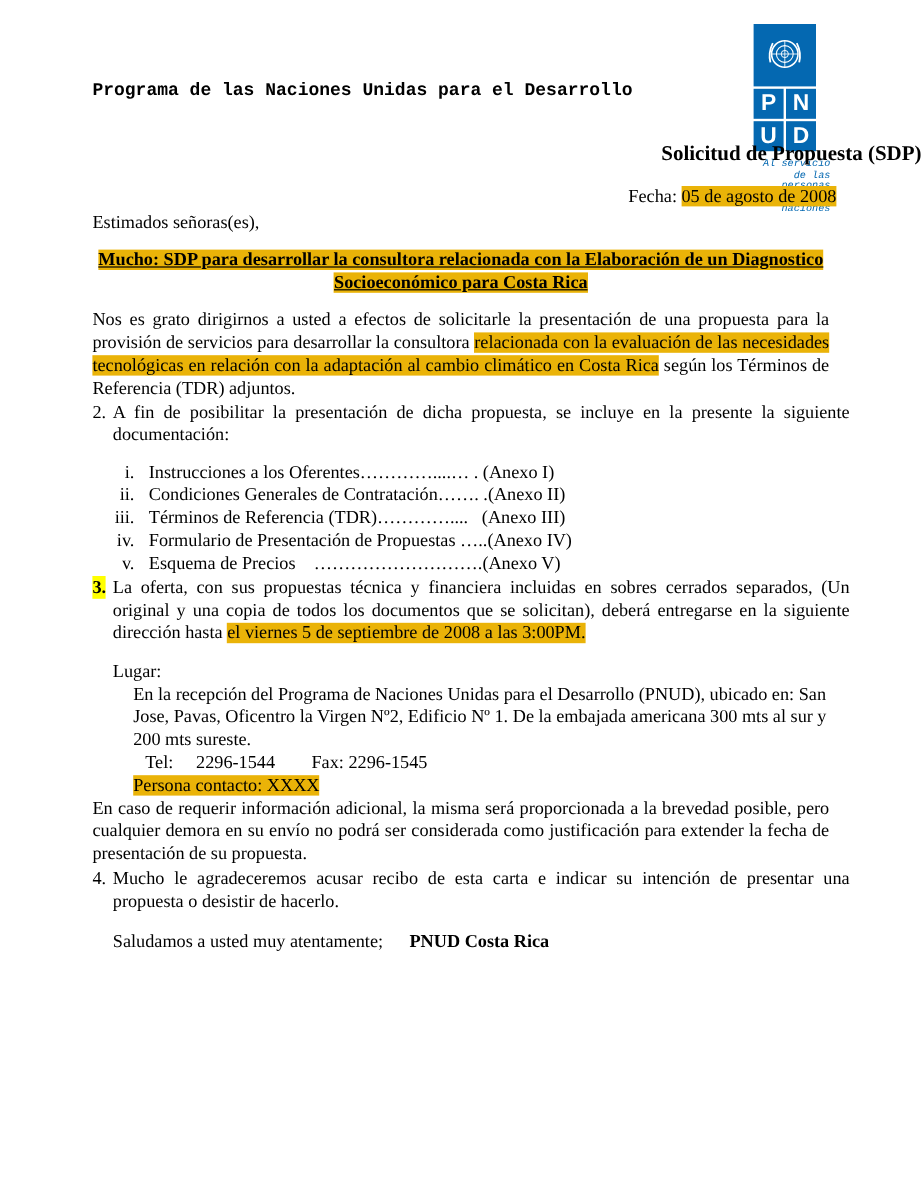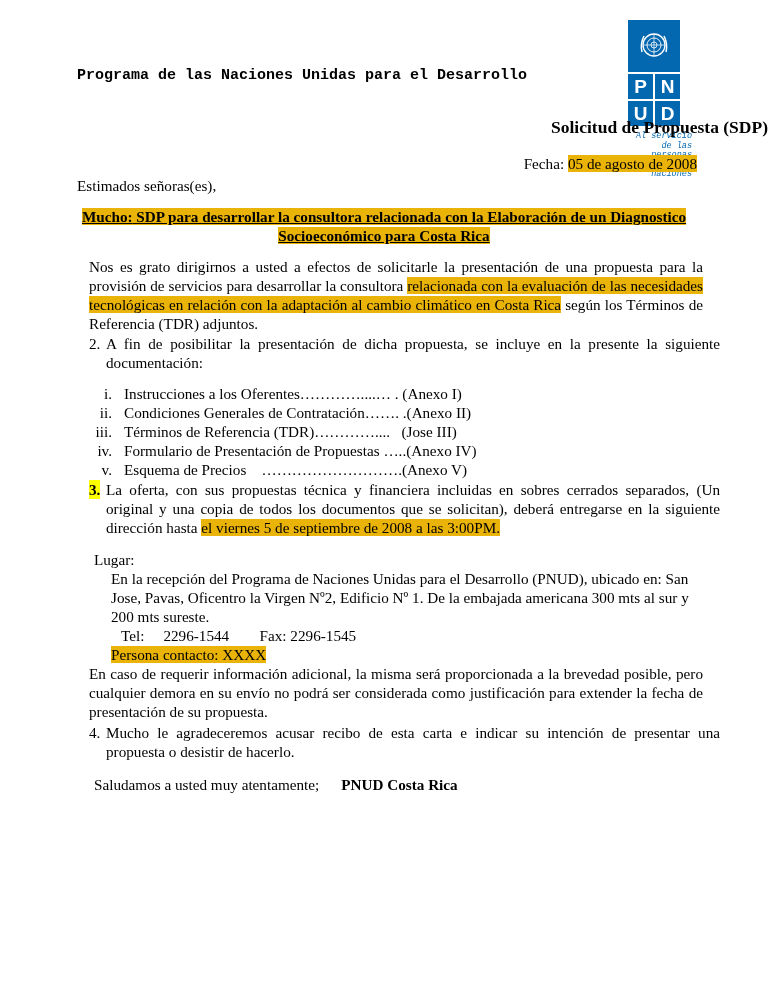--- a/index.html
+++ b/index.html
@@ -1,20 +1,20 @@
 <!DOCTYPE html>
 <html><head>
   <meta charset="utf-8">
   <style>
     html, body { margin: 0; padding: 0; background: #ffffff; }
     body { width: 768px; height: 994px; position: relative; overflow: hidden; color: #000; }
     .serif { font-family: "Liberation Serif", "DejaVu Serif", serif; font-size: 15.2px; line-height: 19px; }
     .hl { background: #eab308; }
     .abs { position: absolute; }
-    .just { text-align: justify; margin-left: 12px; }
+    .just { text-align: justify; }
     #org { left: 77px; top: 67px; font-family: Liberation Mono, monospace; font-size: 15px; font-weight: bold; }
     #logo { left: 628px; top: 20px; width: 52px; }
     .logo-un { width: 52px; height: 52px; background: #0468b1; display: flex; align-items: center; justify-content: center; }
     .logo-grid { display: grid; grid-template-columns: 25px 25px; grid-gap: 2px; margin-top: 2px; }
     .logo-cell { width: 25px; height: 25px; background: #0468b1; color: #fff; font-family: "Liberation Sans", sans-serif; font-size: 19px; font-weight: bold; display: flex; align-items: center; justify-content: center; }
     .logo-tag { margin-top: 6px; width: 70px; margin-left: -6px; text-align: right; font-family: Liberation Mono, monospace; font-style: italic; font-size: 8.5px; line-height: 9.5px; color: #0468b1; }
     #title { left: 0; width: 768px; top: 118px; text-align: right; font-size: 17.5px; font-weight: bold; }
     #fecha { right: 71px; top: 154px; }
     #saludo { left: 77px; top: 176px; }
     #asunto { left: 77px; width: 614px; top: 207px; text-align: center; font-weight: bold; }
@@ -85,21 +85,21 @@
   <div class="annex-row">
       <span class="annex-num">i.</span>
       <span class="annex-txt">Instrucciones a los Oferentes…………....… . (Anexo I)</span>
     </div>
   <div class="annex-row">
       <span class="annex-num">ii.</span>
       <span class="annex-txt">Condiciones Generales de Contratación……. .(Anexo II)</span>
     </div>
   <div class="annex-row">
       <span class="annex-num">iii.</span>
-      <span class="annex-txt">Términos de Referencia (TDR)…………....   (Jose III)</span>
+      <span class="annex-txt">Términos de Referencia (TDR)…………....   (Anexo III)</span>
     </div>
   <div class="annex-row">
       <span class="annex-num">iv.</span>
       <span class="annex-txt">Formulario de Presentación de Propuestas …..(Anexo IV)</span>
     </div>
   <div class="annex-row">
       <span class="annex-num">v.</span>
       <span class="annex-txt">Esquema de Precios    ……………………….(Anexo V)</span>
     </div>
 </div>

